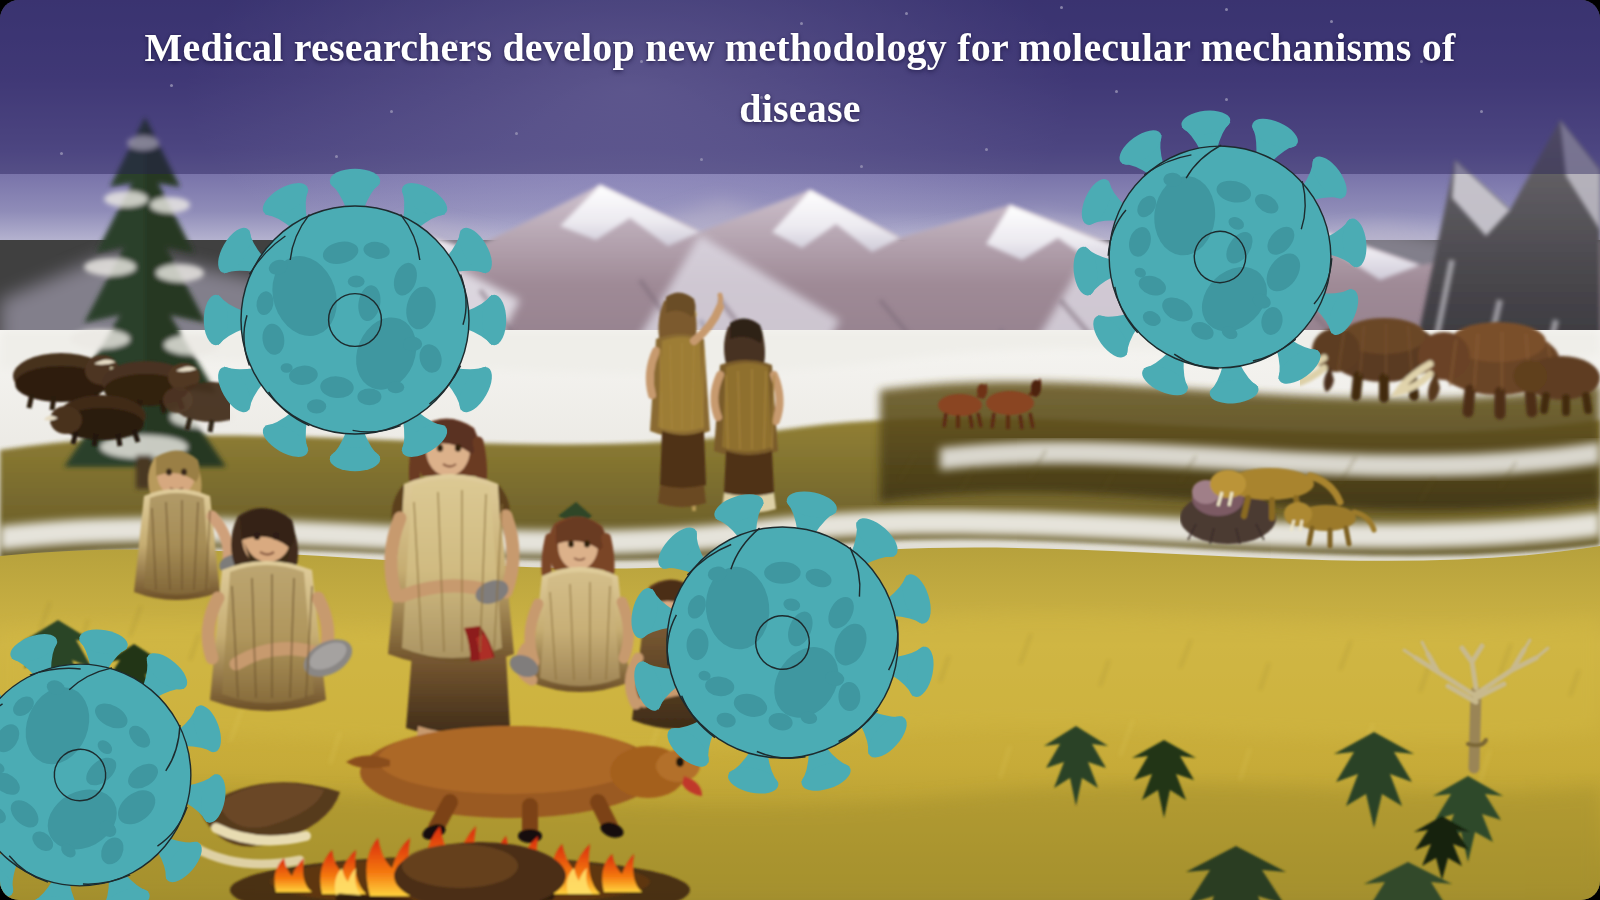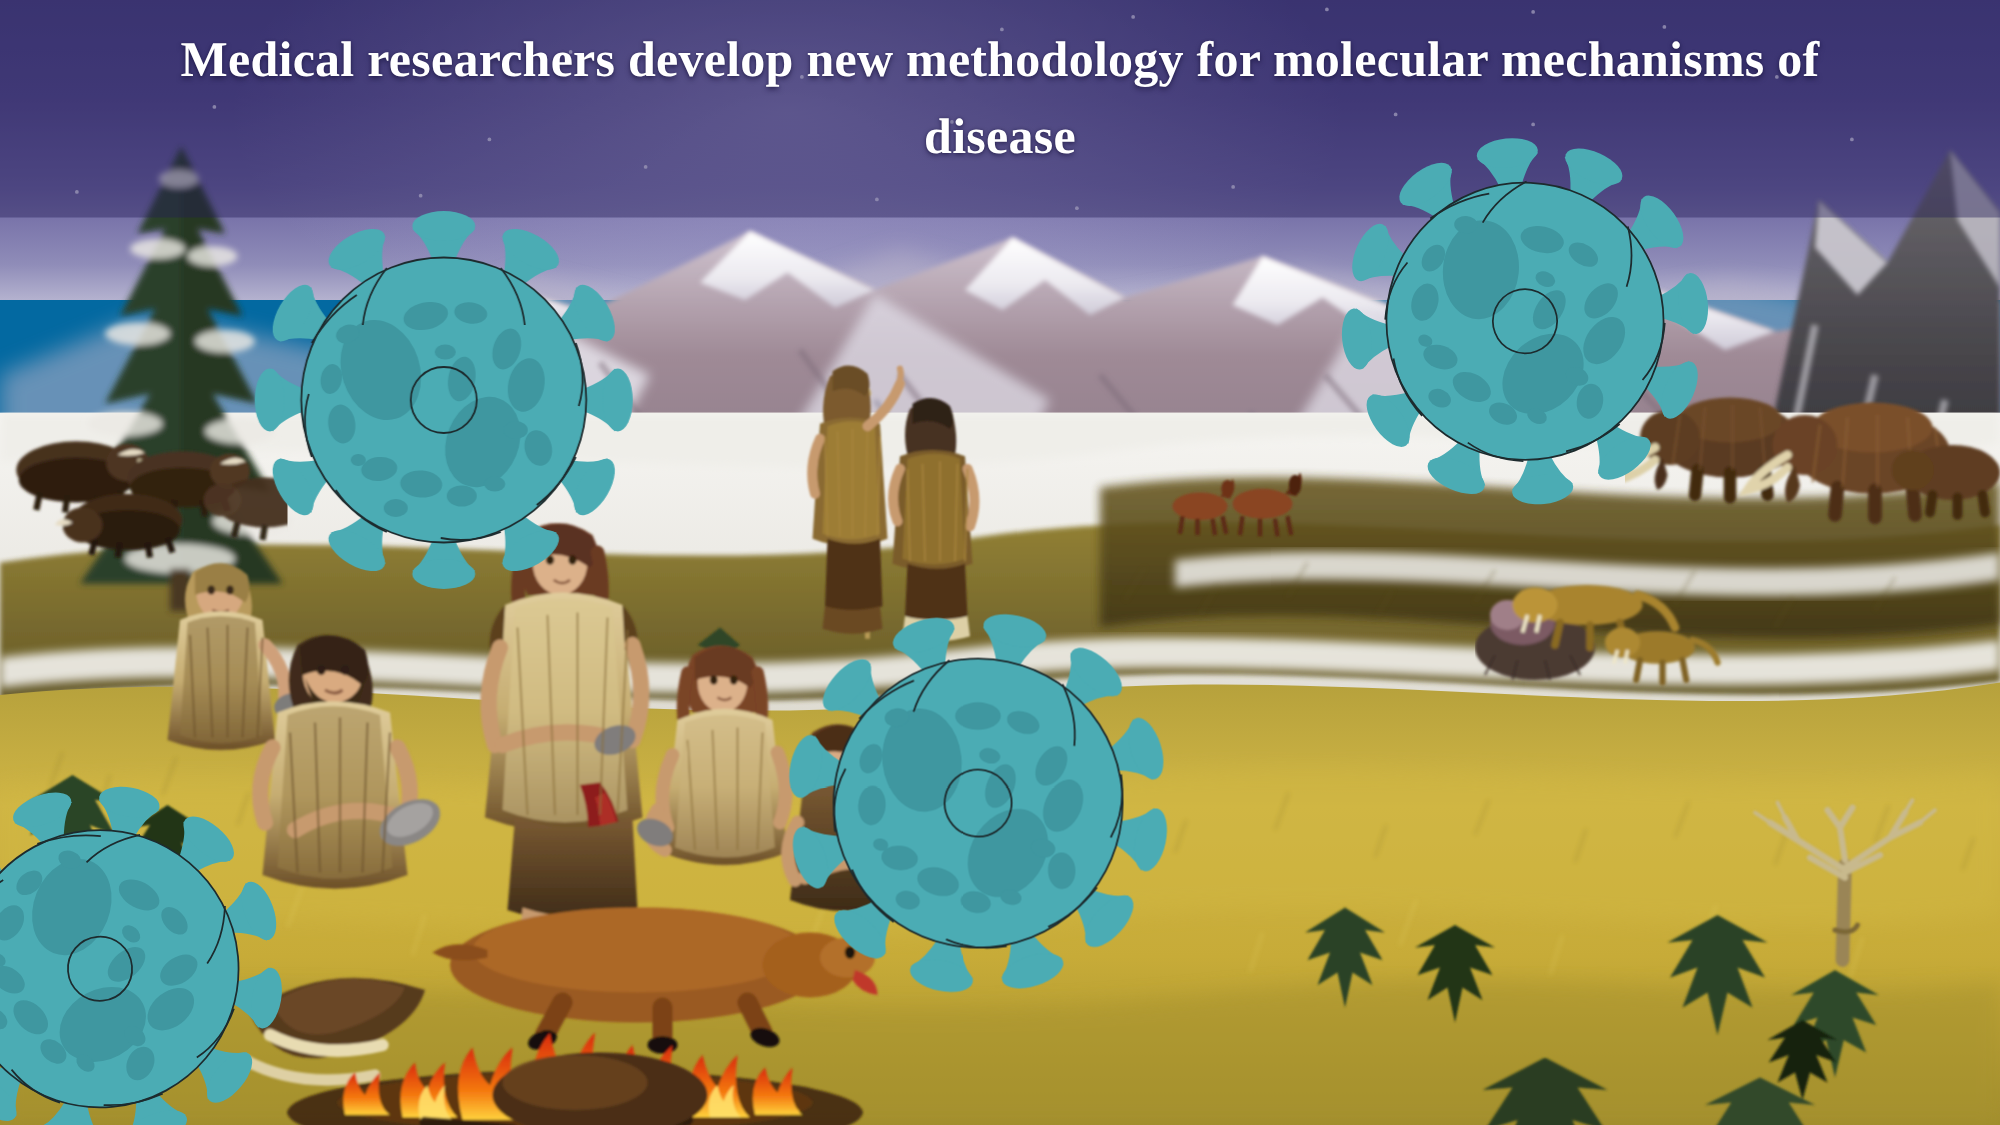--- a/index.html
+++ b/index.html
@@ -2,21 +2,22 @@
 <html><head>
 <meta charset="utf-8">
 <style>
   html,body{margin:0;padding:0;background:#000;}
   body{font-family:"Liberation Serif",serif;}
 
   #stage{
     position:relative;
     width:1600px;height:900px;
     overflow:hidden;
-    background:#0369a1;
+    background:#404040;
+    border-radius:19px;
   }
 
   
   .sky{
     position:absolute;left:0;top:0;width:1600px;height:240px;
     background:linear-gradient(180deg,#4a4484 0%,#544c8d 32%,#6a63a0 62%,#8f8cb8 88%,#b4b2cf 100%);
   }
   .sky-glow{
     position:absolute;left:180px;top:-120px;width:900px;height:420px;
     background:radial-gradient(ellipse at center,rgba(190,185,225,.45) 0%,rgba(140,135,195,0) 70%);

